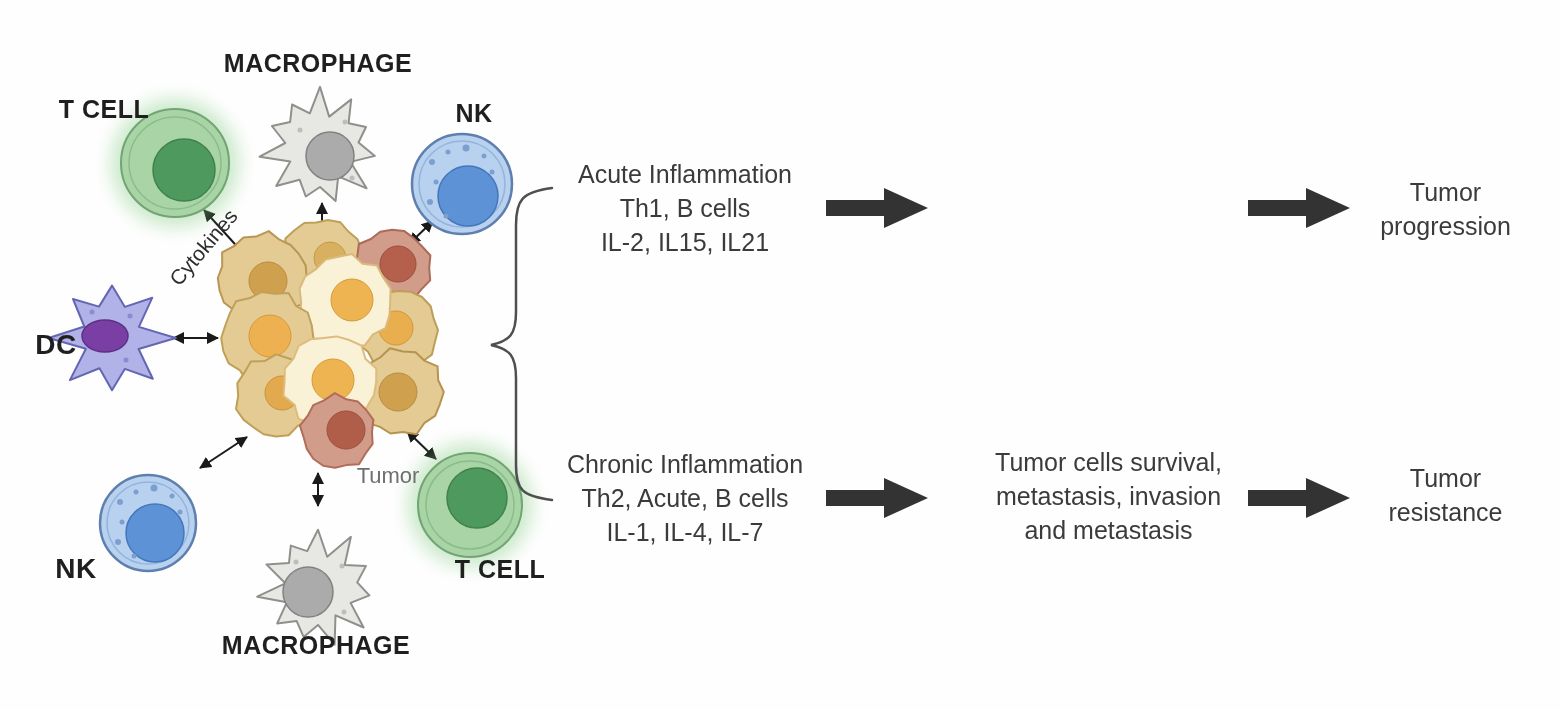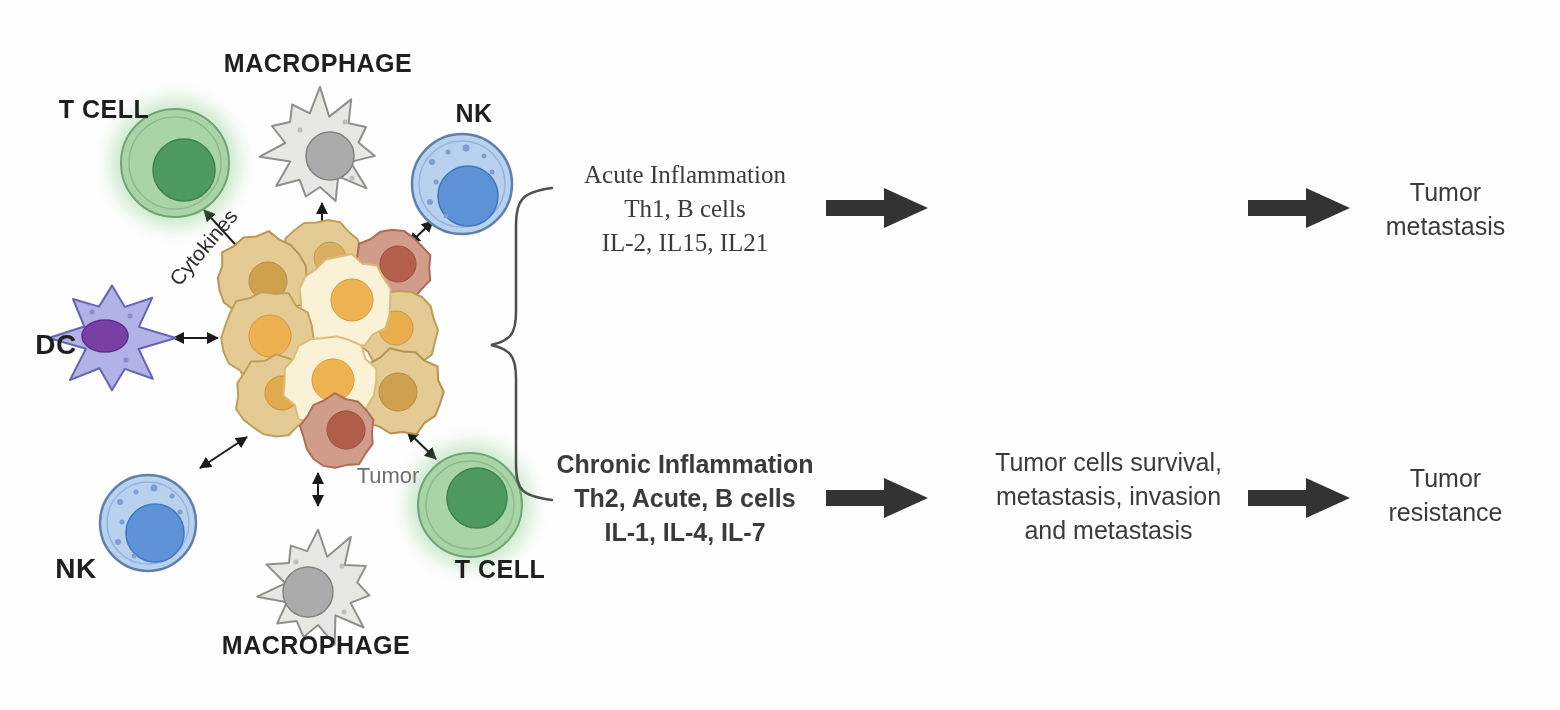--- a/index.html
+++ b/index.html
@@ -145,42 +145,42 @@
     <text class="cell-label" x="474" y="122" text-anchor="middle">NK</text>
     <text class="cell-label-lg" x="56" y="354" text-anchor="middle">DC</text>
     <text class="cell-label-lg" x="76" y="578" text-anchor="middle">NK</text>
     <text class="cell-label" x="500" y="578" text-anchor="middle">T CELL</text>
     <text class="cell-label" x="316" y="654" text-anchor="middle">MACROPHAGE</text>
     <text class="cytokines-label" text-anchor="middle" transform="translate(209,252) rotate(-50)">Cytokines</text>
     <text class="tumor-label" x="388" y="483" text-anchor="middle">Tumor</text>
   </svg>
 
   
-  <div class="flow-text" style="left:535px;top:158px;width:300px;font-family:Liberation Serif, serif;">
+  <div class="flow-text" style="left:535px;top:158px;width:300px;">
     <div>Acute Inflammation</div>
     <div>Th1, B cells</div>
     <div>IL-2, IL15, IL21</div>
   </div>
   <div class="flow-arrow" style="left:826px;top:186px;">
     <svg width="102" height="44" viewBox="0 0 102 44">
         <polygon points="0,14 58,14 58,2 102,22 58,42 58,30 0,30" fill="#333333"></polygon>
       </svg>
   </div>
   <div class="flow-arrow" style="left:1248px;top:186px;">
     <svg width="102" height="44" viewBox="0 0 102 44">
         <polygon points="0,14 58,14 58,2 102,22 58,42 58,30 0,30" fill="#333333"></polygon>
       </svg>
   </div>
   <div class="flow-text" style="left:1363px;top:176px;width:165px;">
     <div>Tumor</div>
-    <div>metastasis</div>
+    <div>progression</div>
   </div>
 
   
-  <div class="flow-text" style="left:535px;top:448px;width:300px;font-weight:bold;">
+  <div class="flow-text" style="left:535px;top:448px;width:300px;">
     <div>Chronic Inflammation</div>
     <div>Th2, Acute, B cells</div>
     <div>IL-1, IL-4, IL-7</div>
   </div>
   <div class="flow-arrow" style="left:826px;top:476px;">
     <svg width="102" height="44" viewBox="0 0 102 44">
         <polygon points="0,14 58,14 58,2 102,22 58,42 58,30 0,30" fill="#333333"></polygon>
       </svg>
   </div>
   <div class="flow-text" style="left:961px;top:446px;width:295px;">

